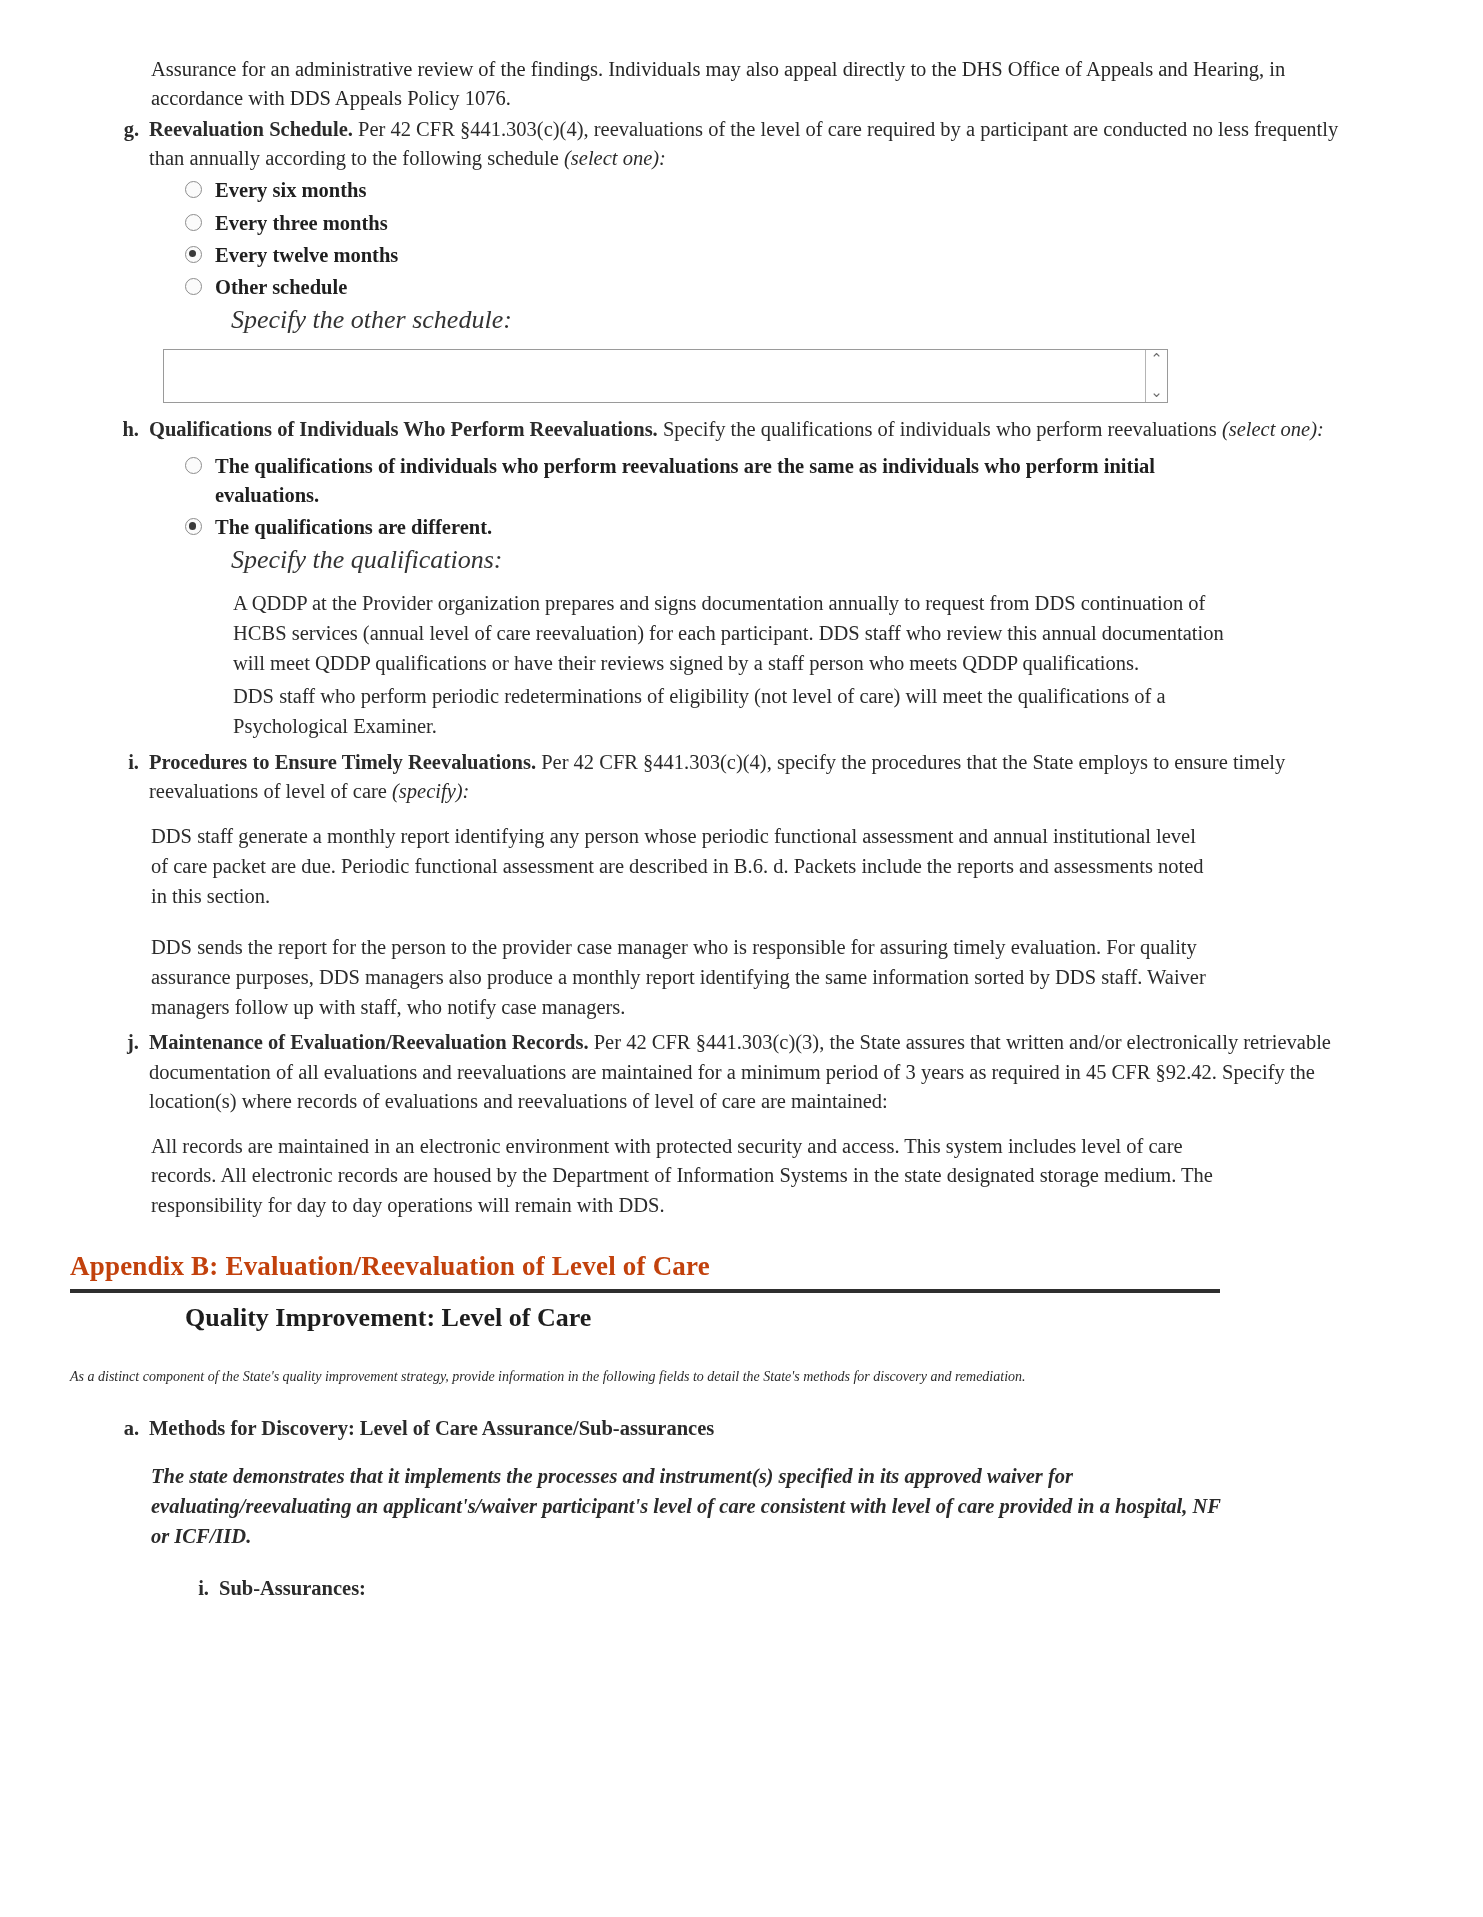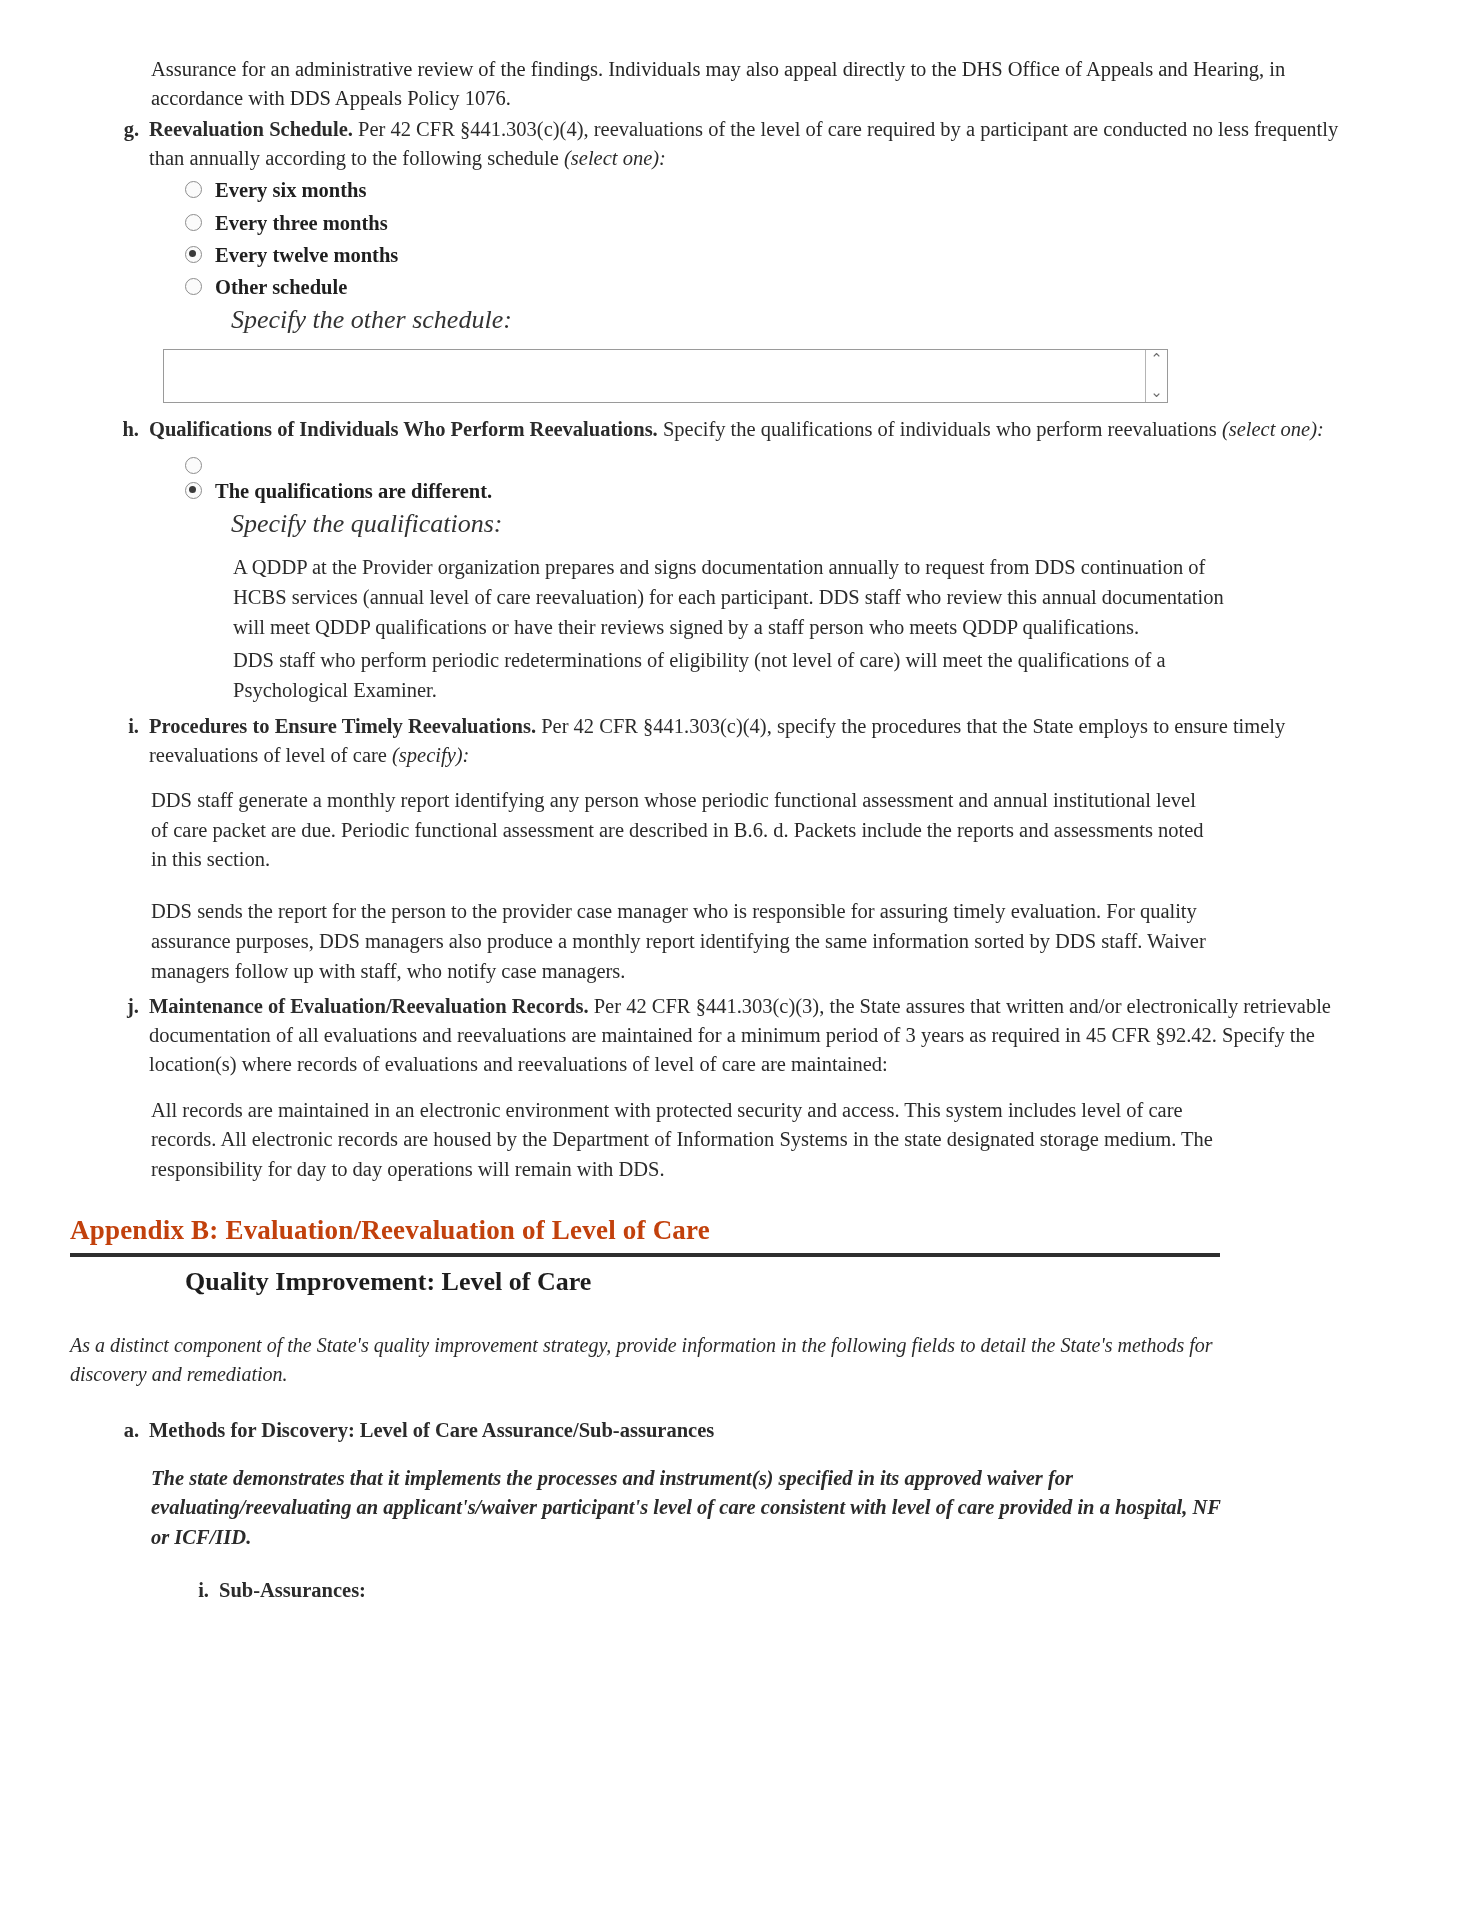--- a/index.html
+++ b/index.html
@@ -150,21 +150,21 @@
     width: 1150px;
   }
   h2.section {
     font-size: 26px;
     font-weight: bold;
     margin: 10px 0 0 70px;
     color: #1d1d1d;
   }
   .intro-ital {
     font-style: italic;
-    font-size: 20px;
+    font-size: 14px;
     line-height: 1.45;
     margin: 34px 0 0 -45px;
     width: 1160px;
     color: #2a2a2a;
   }
   .lettered {
     display: flex;
     margin-top: 30px;
     margin-left: 0px;
   }
@@ -254,20 +254,21 @@
   <div class="item">
     <div class="item-marker">h.</div>
     <div class="item-body">
       <span class="bold">Qualifications of Individuals Who Perform Reevaluations.</span><span> Specify the qualifications of individuals who perform reevaluations </span><span class="ital">(select one):</span>
     </div>
   </div>
 
   <div style="margin-left:70px; margin-top:8px;">
     <div class="radio-row">
       <span class="radio"></span>
+      <span class="radio-label" style="max-width:1010px;">The qualifications of individuals who perform reevaluations are the same as individuals who perform initial evaluations.</span>
     </div>
     <div class="radio-row" style="">
       <span class="radio checked"></span>
       <span class="radio-label">The qualifications are different.</span>
     </div>
     <div class="sub-note">Specify the qualifications:</div>
   </div>
 
   <div class="block-text" style="margin-left:118px; width:1000px;">A QDDP at the  Provider organization prepares and signs documentation annually to request from DDS  continuation of HCBS services (annual level of care reevaluation) for each participant.  DDS staff who review this annual documentation will meet QDDP qualifications or have their reviews signed by a staff person who meets QDDP qualifications.</div>
   <div class="block-text" style="margin-left:118px; width:1000px; margin-top:4px;">DDS staff who perform periodic redeterminations of eligibility (not level of care) will meet the qualifications of a Psychological Examiner.</div>

